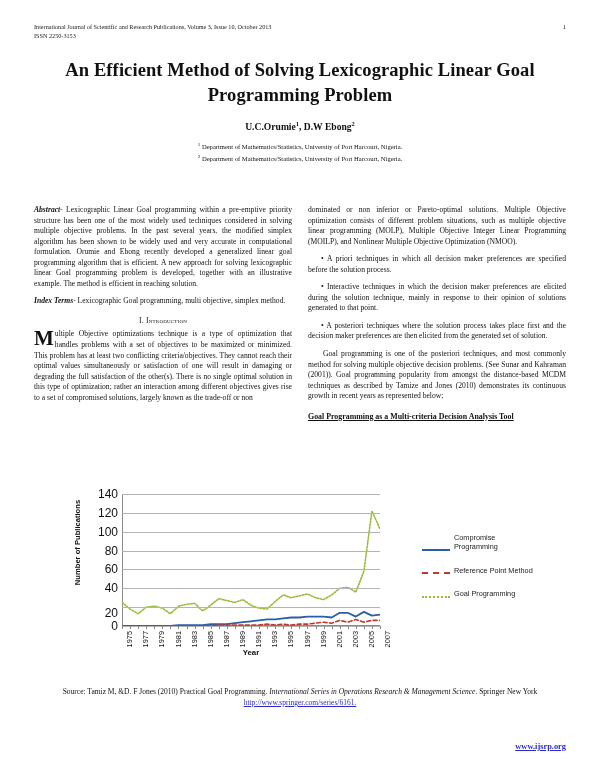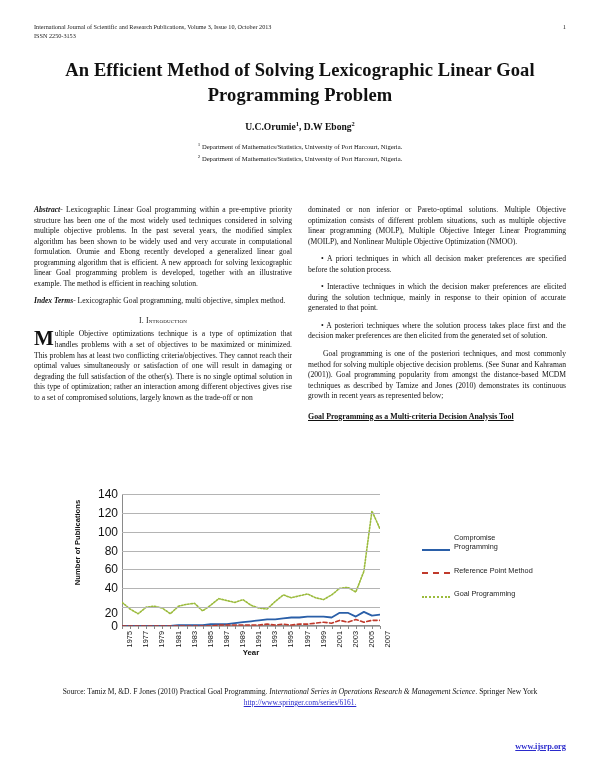--- a/index.html
+++ b/index.html
@@ -282,21 +282,21 @@
   <div class="col col-left">
     <p><span class="lead">Abstract-</span><span> Lexicographic Linear Goal programming within a pre-emptive priority structure has been one of the most widely used techniques considered in solving multiple objective problems. In the past several years, the modified simplex algorithm has been shown to be widely used and very accurate in computational formulation. Orumie and Ebong recently developed a generalized linear goal programming algorithm that is efficient. A new approach for solving lexicographic linear Goal programming problem is developed, together with an illustrative example. The method is efficient in reaching solution.</span></p>
     <p><span class="lead">Index Terms-</span><span> Lexicographic Goal programming, multi objective, simplex method.</span></p>
     <div class="sec-head">I.  Introduction</div>
     <p class="dropcap-para"><span class="dropcap">M</span><span>ultiple Objective optimizations technique is a type of optimization that handles problems with a set of objectives to be maximized or minimized. This problem has at least two conflicting criteria/objectives. They cannot reach their optimal values simultaneously or satisfaction of one will result in damaging or degrading the full satisfaction of the other(s). There is no single optimal solution in this type of optimization; rather an interaction among different objectives gives rise to a set of compromised solutions, largely known as the trade-off or non</span></p>
   </div>
 
   <div class="col col-right">
     <p>dominated or non inferior or Pareto-optimal solutions. Multiple Objective optimization consists of different problem situations, such as multiple objective linear programming (MOLP), Multiple Objective Integer Linear Programming (MOILP), and Nonlinear Multiple Objective Optimization (NMOO).</p>
     <p class="bullet">• A priori techniques in which all decision maker preferences are specified before the solution process.</p>
-    <p class="bullet">• Interactive techniques in which the decision maker preferences are elicited during the solution technique, mainly in response to their opinion of accurate generated to that point.</p>
+    <p class="bullet">• Interactive techniques in which the decision maker preferences are elicited during the solution technique, mainly in response to their opinion of solutions generated to that point.</p>
     <p class="bullet">• A posteriori techniques where the solution process takes place first and the decision maker preferences are then elicited from the generated set of solution.</p>
     <p class="indent">Goal programming is one of the posteriori techniques, and most commonly method for solving multiple objective decision problems. (See Sunar and Kahraman (2001)). Goal programming popularity from amongst the distance-based MCDM techniques as described by Tamize and Jones (2010) demonstrates its continuous growth in recent years as represented below;</p>
     <span class="subhead-bold-underline">Goal Programming as a Multi-criteria Decision Analysis Tool</span>
   </div>
 
   <div class="figure">
     <div class="chart">
       <div class="ylabel">Number of Publications</div>
       <div class="plotbox" id="plotbox">
         <div class="axis-y"></div>

